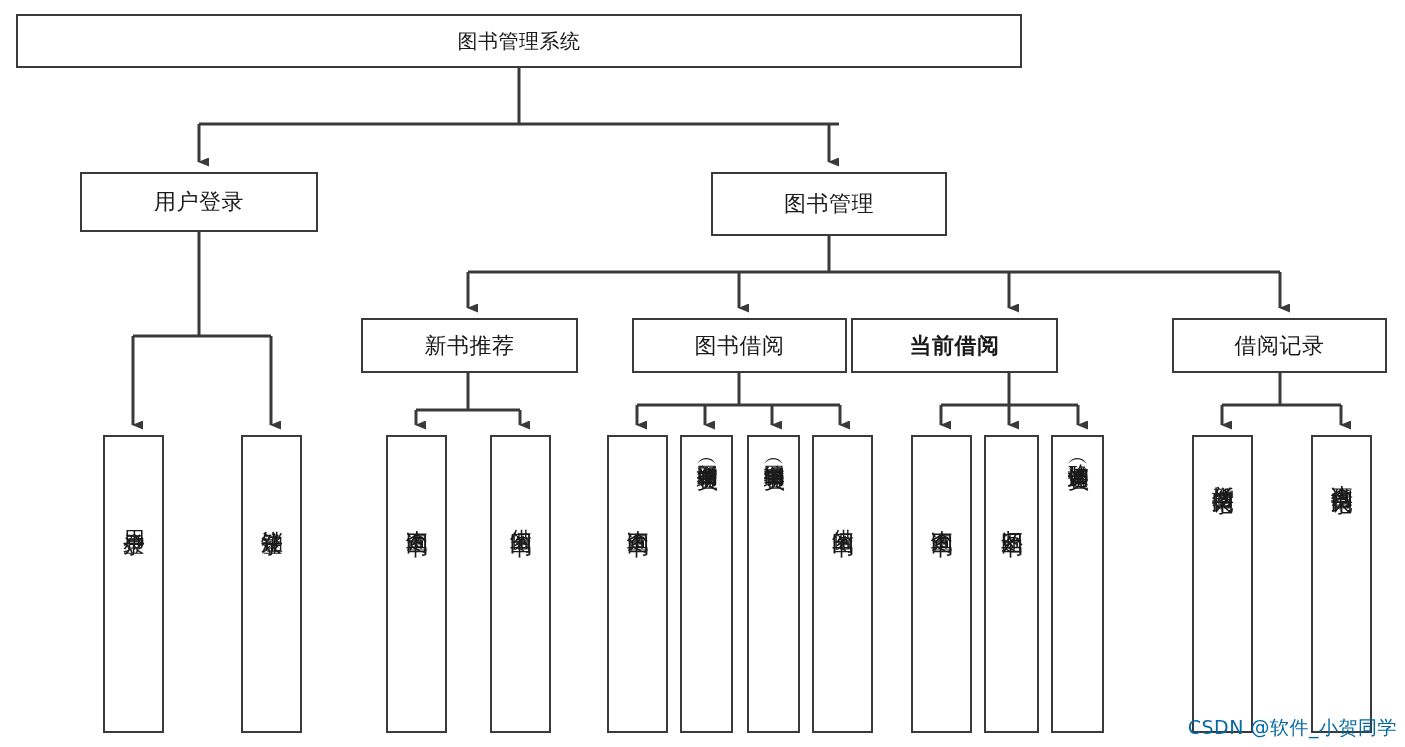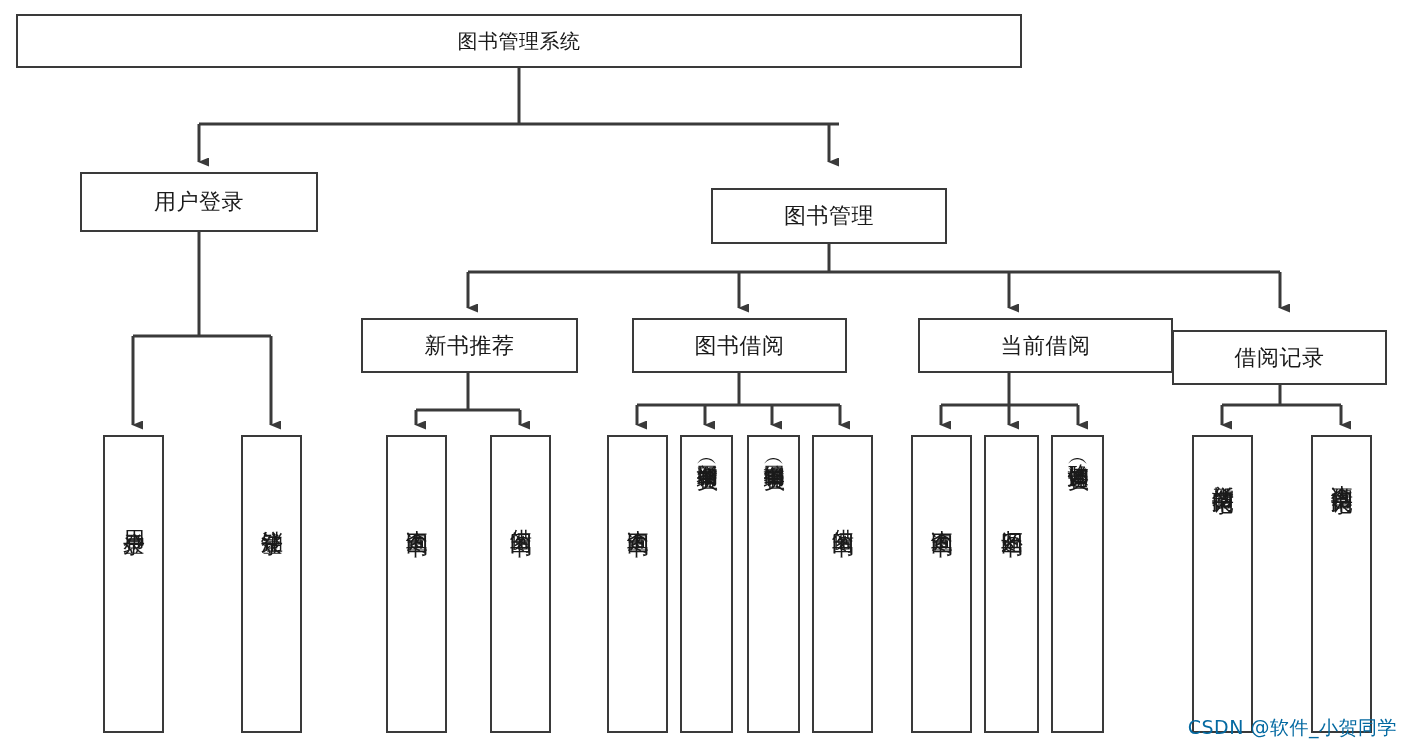--- a/index.html
+++ b/index.html
@@ -132,34 +132,34 @@
     </g>
   </svg>
 
   <div class="node root horizontal" style="left:16px; top:14px; width:1006px; height:54px;">
     <span class="node-label">图书管理系统</span>
   </div>
 
   <div class="node horizontal" style="left:80px; top:172px; width:238px; height:60px;">
     <span class="node-label">用户登录</span>
   </div>
-  <div class="node horizontal" style="left:711px; top:172px; width:236px; height:56px;margin-top:16px;">
+  <div class="node horizontal" style="left:711px; top:172px; width:236px; height:64px;">
     <span class="node-label">图书管理</span>
   </div>
 
   <div class="node horizontal" style="left:632px; top:318px; width:215px; height:55px;">
     <span class="node-label">图书借阅</span>
   </div>
   <div class="node horizontal" style="left:361px; top:318px; width:217px; height:55px;">
     <span class="node-label">新书推荐</span>
   </div>
-  <div class="node horizontal" style="left:918px; top:318px; width:255px; height:55px;">
+  <div class="node horizontal" style="left:851px; top:318px; width:207px; height:55px;font-weight:bold;">
     <span class="node-label">当前借阅</span>
   </div>
-  <div class="node horizontal" style="left:1172px; top:318px; width:215px; height:55px;margin-top:12px;">
+  <div class="node horizontal" style="left:1172px; top:318px; width:215px; height:55px;">
     <span class="node-label">借阅记录</span>
   </div>
 
   <div class="node vertical" style="left:103px; top:435px; width:61px; height:298px; padding-top:75px;">
     <span class="node-label">用户登录</span>
   </div>
   <div class="node vertical" style="left:241px; top:435px; width:61px; height:298px; padding-top:75px;">
     <span class="node-label">注销登录</span>
   </div>
 

